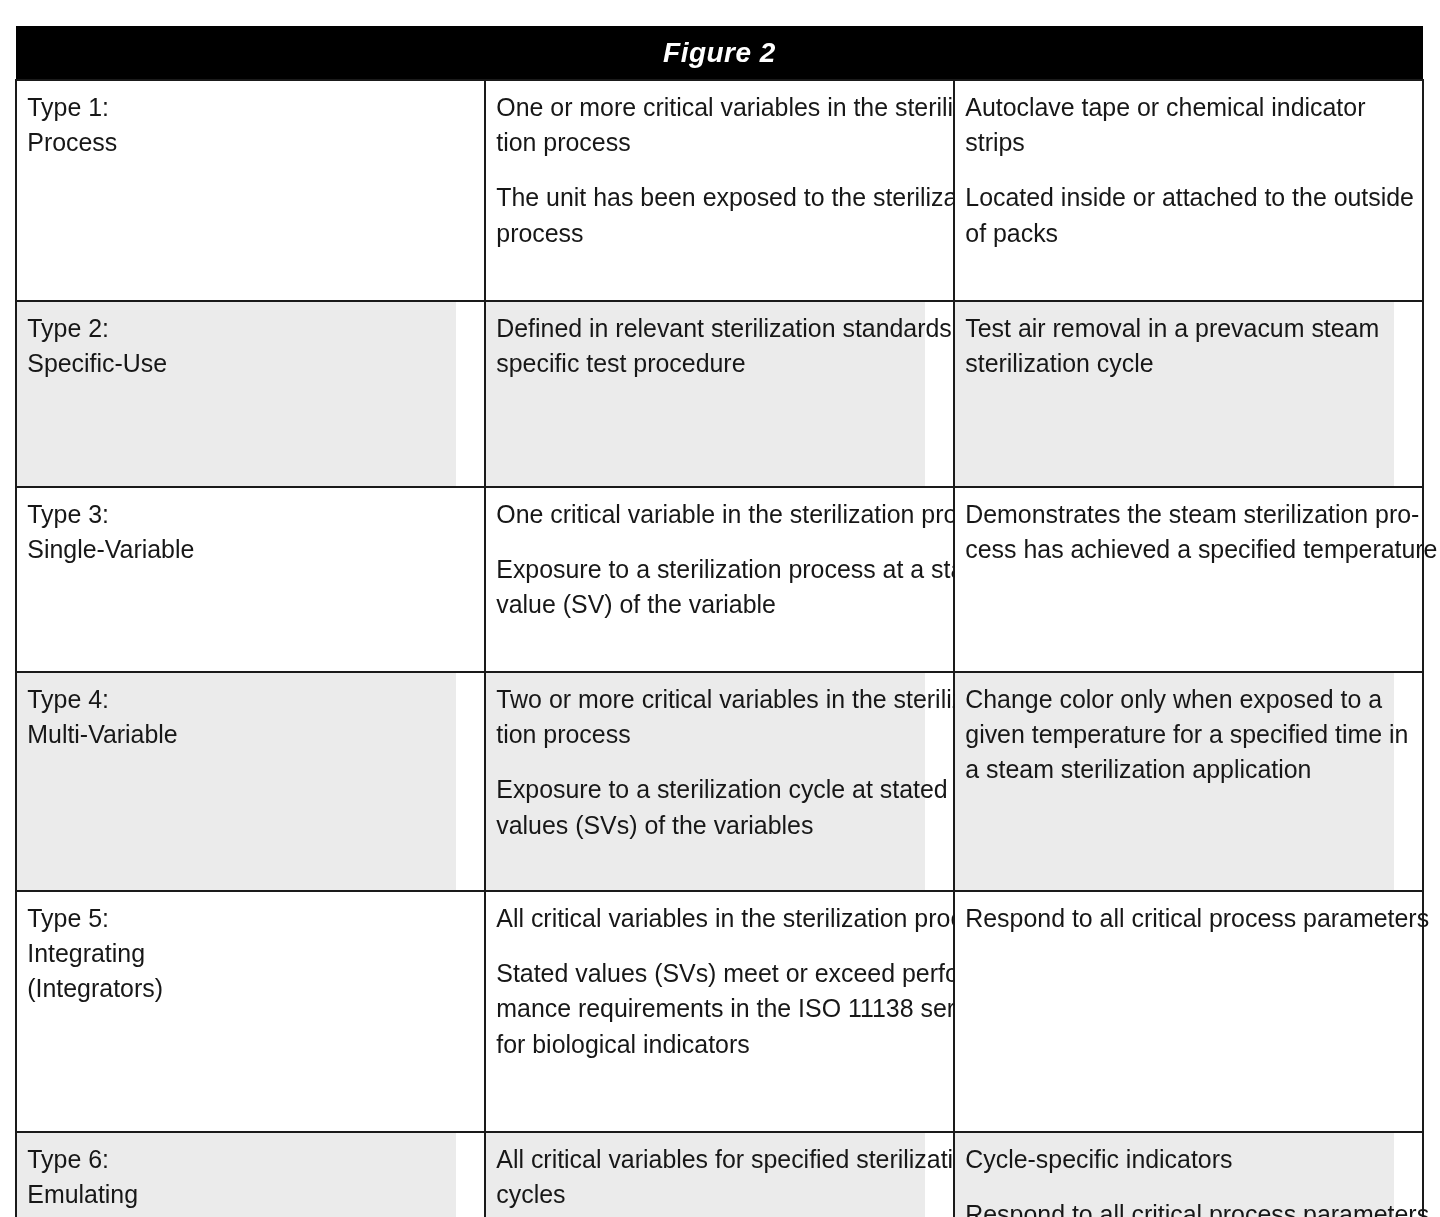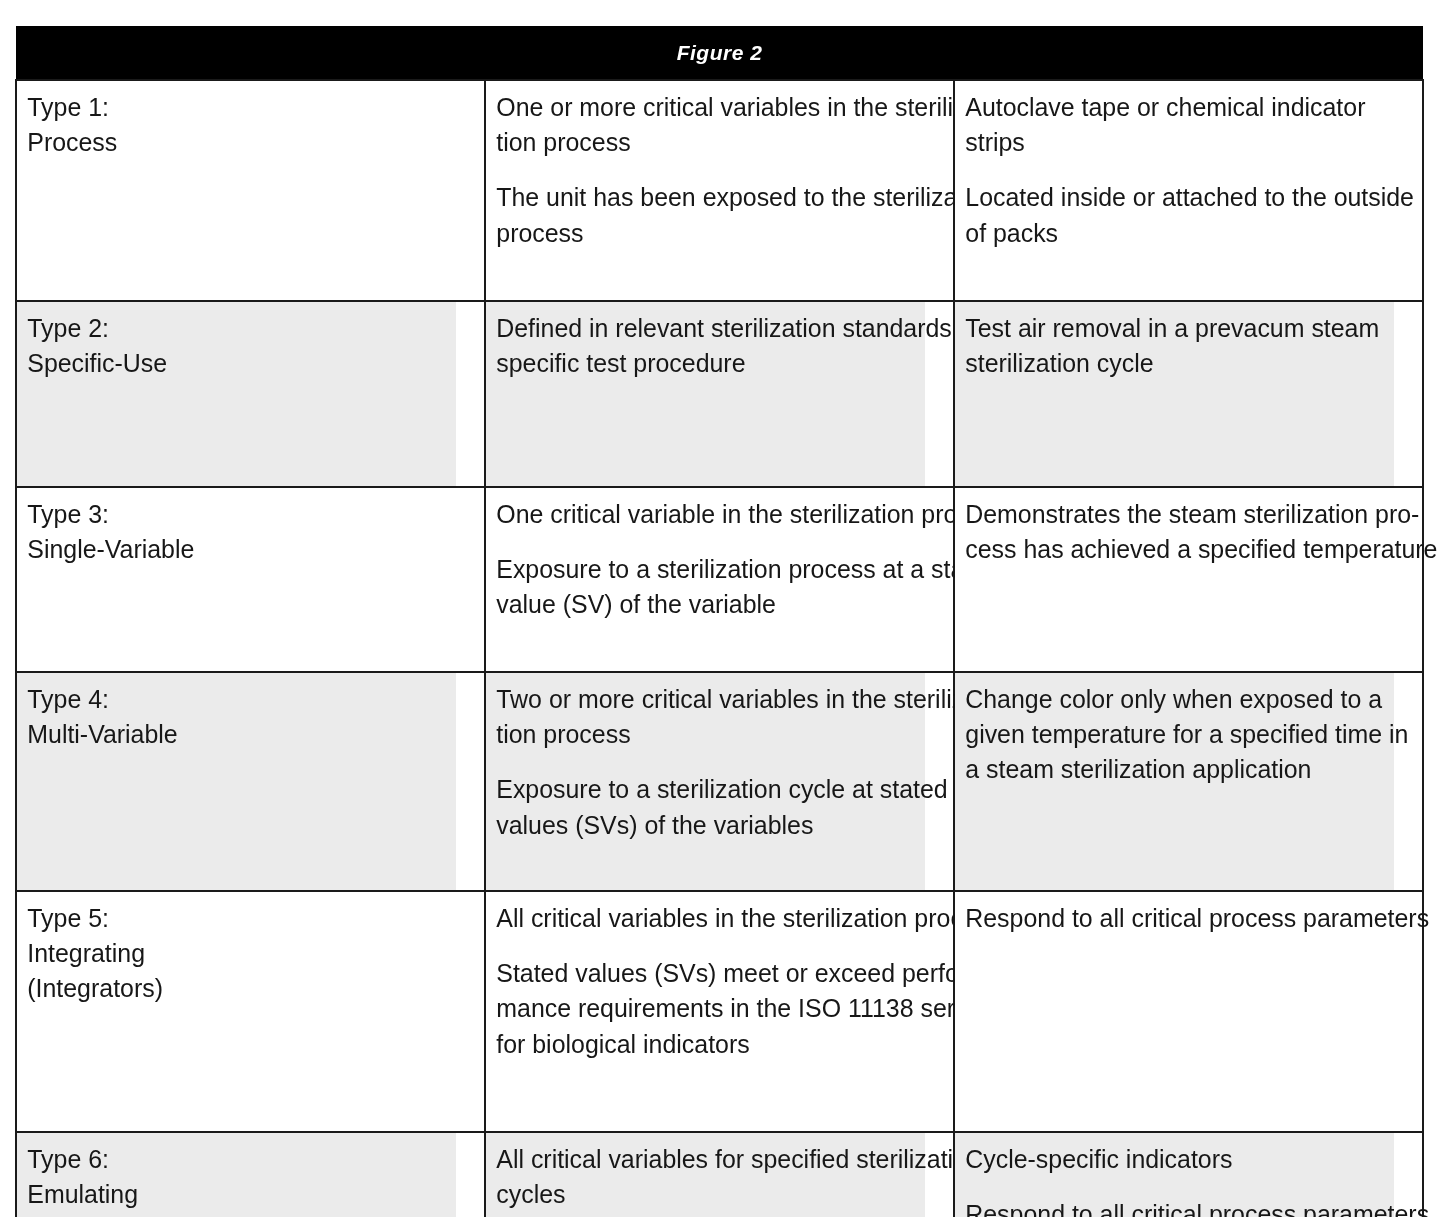--- a/index.html
+++ b/index.html
@@ -32,21 +32,21 @@
     height: 53px;
     text-align: center;
     vertical-align: middle;
     padding: 0;
     border: 0;
   }
   .figure-header-title {
     color: #ffffff;
     font-weight: bold;
     font-style: italic;
-    font-size: 21px;
+    font-size: 28px;
     letter-spacing: 0.5px;
     font-family: "Liberation Sans", "DejaVu Sans", sans-serif;
     display: block;
     line-height: 53px;
   }
 
   .figure-table td.cell {
     border: 2px solid #1a1a1a;
     vertical-align: top;
     padding: 9px 11px 14px 11px;

